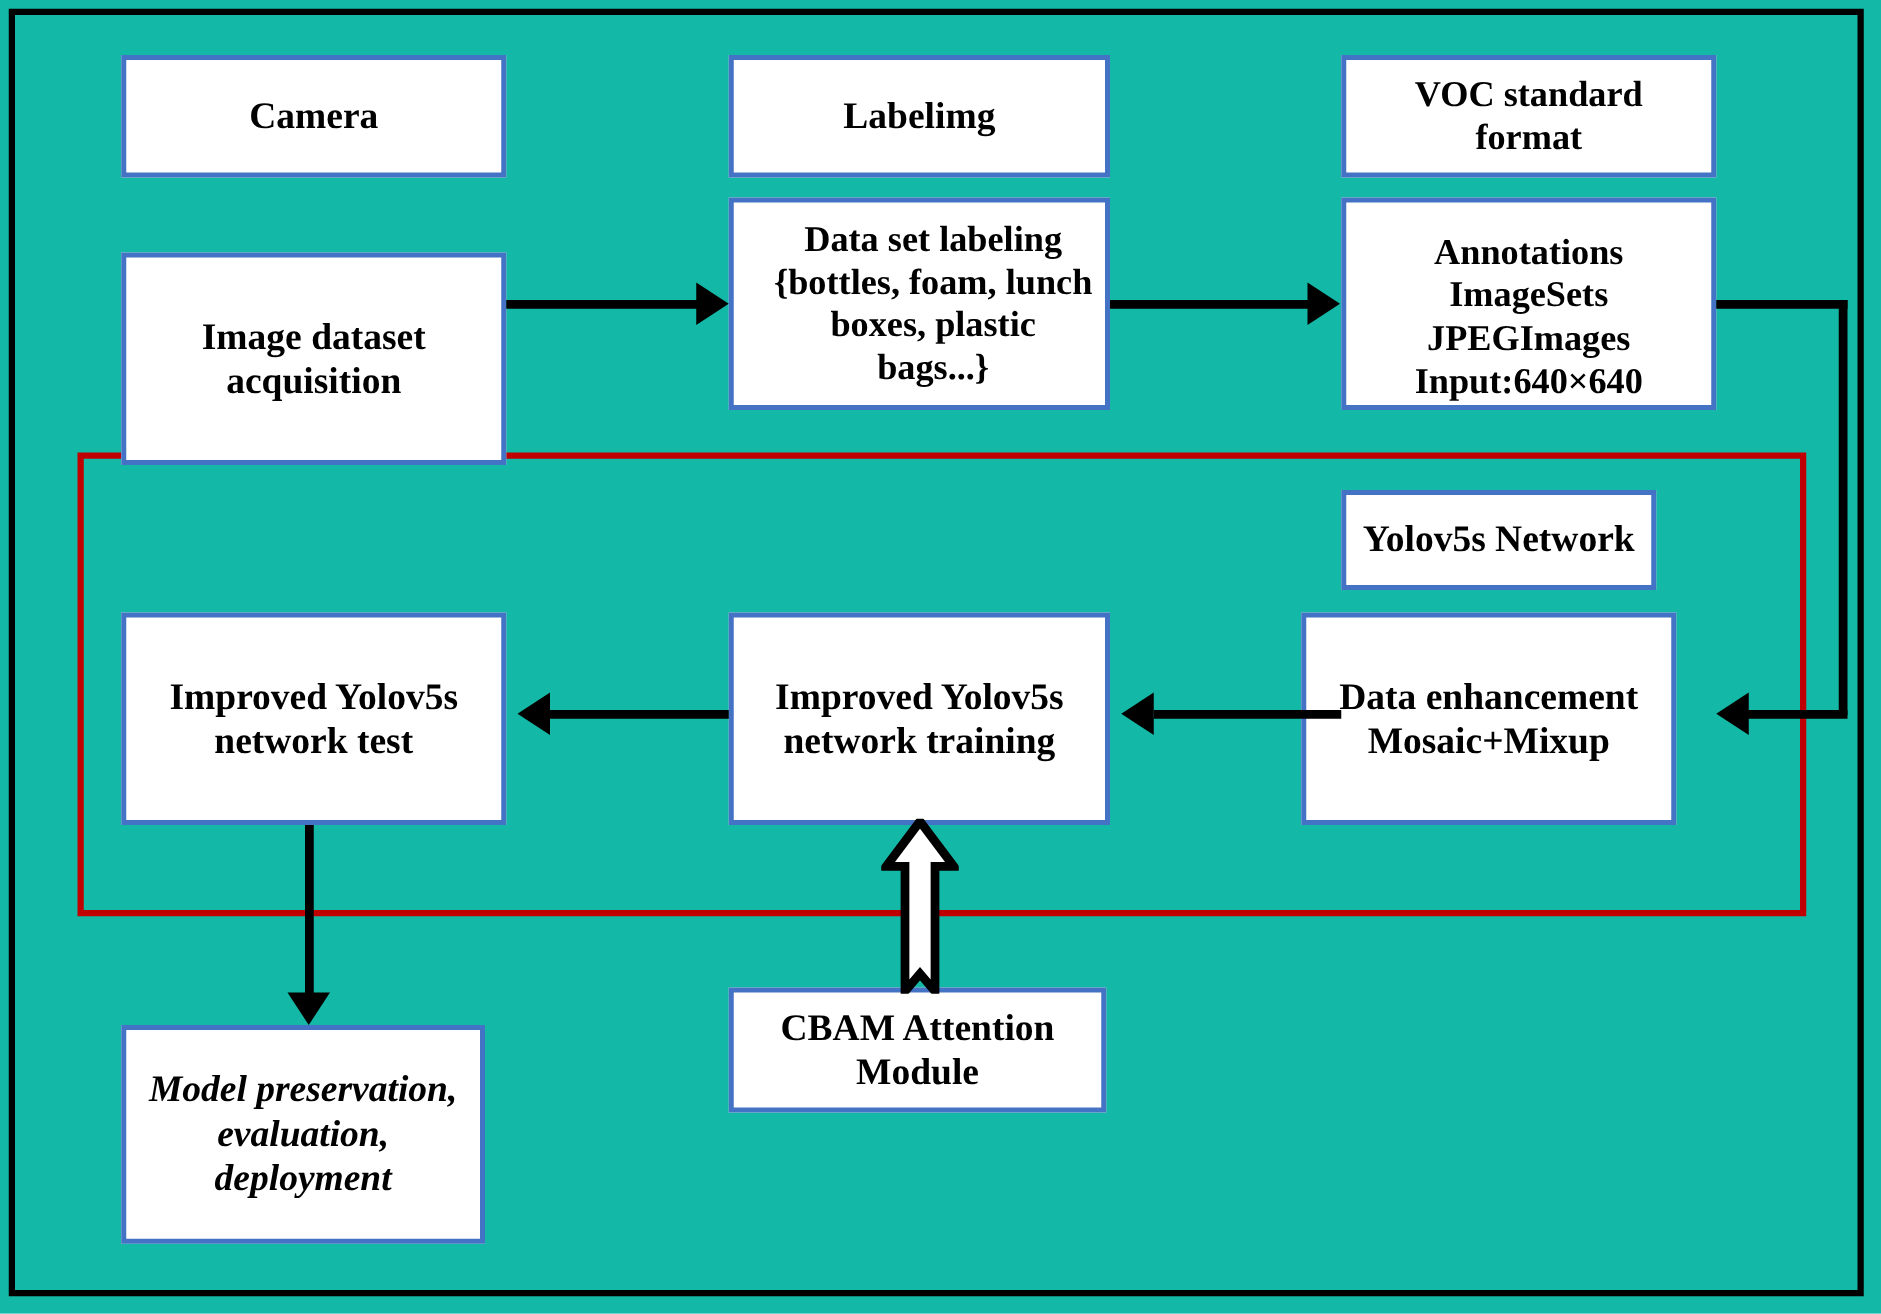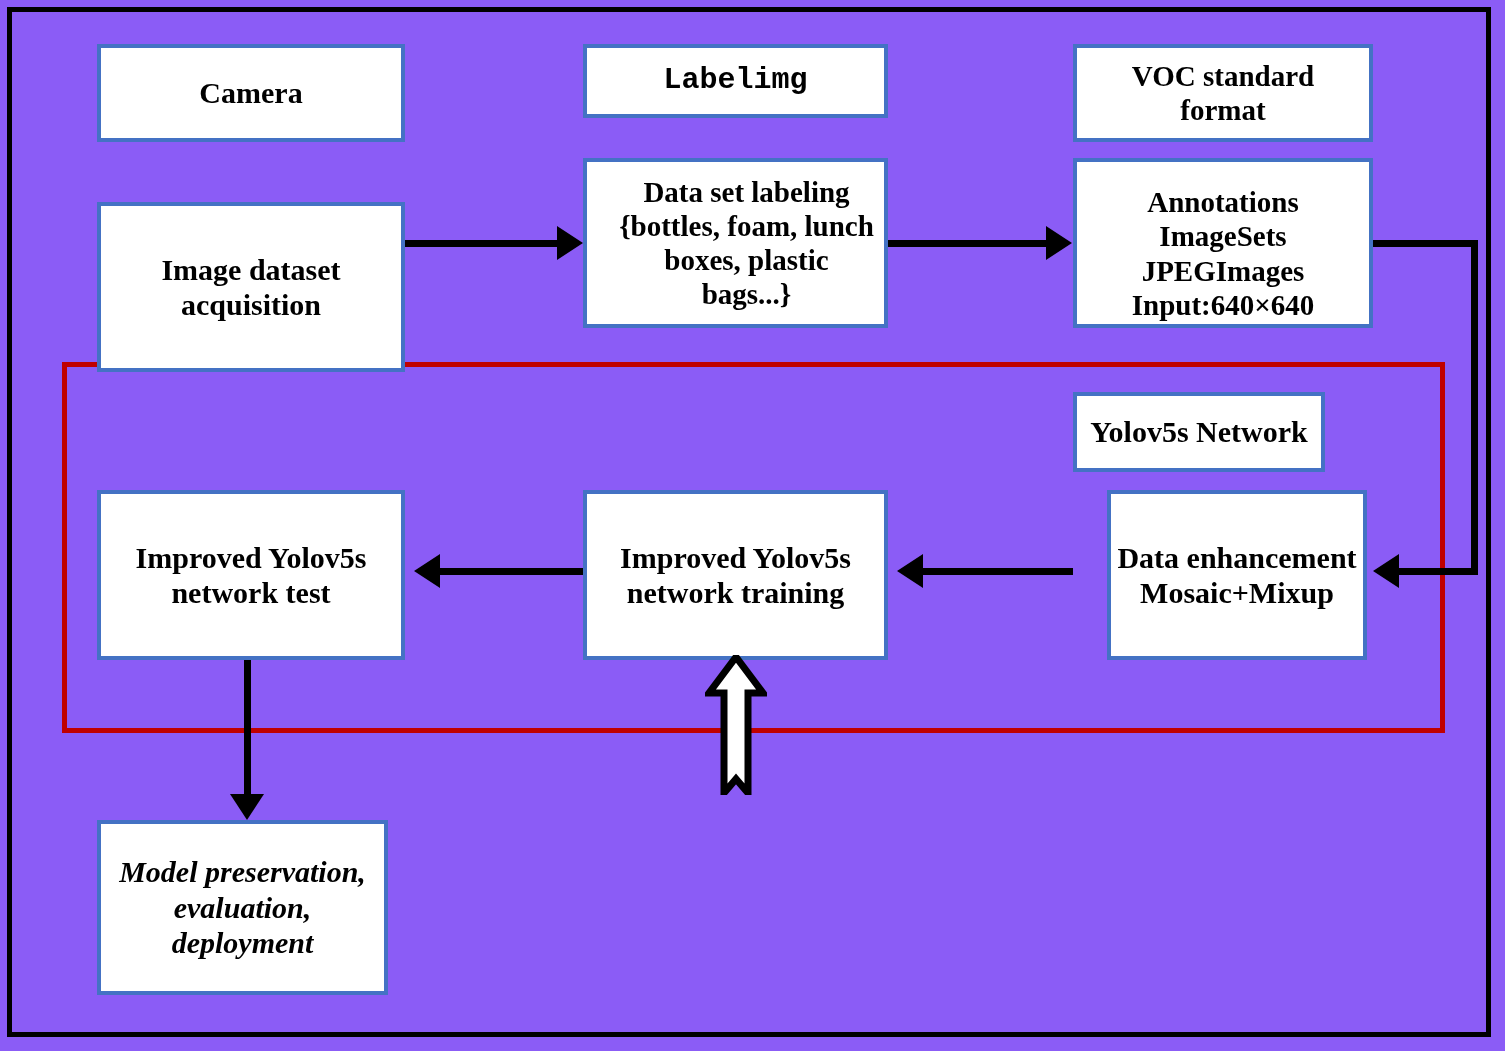--- a/index.html
+++ b/index.html
@@ -1,20 +1,20 @@
 <!DOCTYPE html>
 <html><head>
 <meta charset="utf-8">
 <style>
   html,body{margin:0;padding:0;background:#ffffff;}
   body{font-family:"Liberation Serif", "DejaVu Serif", serif;}
   #canvas{
     position:relative;
     width:1505px;height:1051px;
-    background:#8b5cf6;
+    background:#14b8a6;
     overflow:hidden;
   }
   
   #outer-frame{
     position:absolute;
     left:7px;top:7px;
     width:1484px;height:1030px;
     border:5px solid #000000;
     box-sizing:border-box;
   }
@@ -40,27 +40,27 @@
     font-weight:bold;
     font-size:30px;
     line-height:1.18;
     padding:2px 6px;
   }
   .box .txt{white-space:pre-line;display:block;width:100%;}
 
   
   #box-camera        {left:97px; top:44px;  width:308px; height:98px;}
   #box-img-acq       {left:97px; top:158px; width:308px; height:170px;margin-top:44px;}
-  #box-labelimg      {left:583px;top:44px;  width:305px; height:74px;font-family:Liberation Mono, monospace;}
+  #box-labelimg      {left:583px;top:44px;  width:305px; height:98px;}
   #box-dataset-label {left:583px;top:158px; width:305px; height:170px;padding-left:28px;}
   #box-voc           {left:1073px;top:44px; width:300px; height:98px;justify-content:flex-end;}
   #box-annotations   {left:1073px;top:158px;width:300px; height:170px;align-items:flex-end;}
 
   #box-yolo-title    {left:1073px;top:392px;width:252px; height:80px;}
-  #box-data-enh      {left:1107px;top:490px;width:260px; height:170px;}
+  #box-data-enh      {left:1041px;top:490px;width:300px; height:170px;}
   #box-train         {left:583px; top:490px;width:305px; height:170px;}
   #box-test          {left:97px;  top:490px;width:308px; height:170px;}
 
   #box-cbam          {left:583px; top:790px;width:302px; height:100px;}
   #box-model         {left:97px;  top:820px;width:291px; height:175px;font-style:italic;}
 
   
   #box-voc .txt{font-size:29px;}
   #box-dataset-label .txt{font-size:29px;}
   #box-annotations .txt{font-size:29px;}
@@ -143,20 +143,24 @@
   <div class="box" id="box-train">
     <span class="txt">Improved Yolov5s
 network training</span>
   </div>
 
   <div class="box" id="box-test">
     <span class="txt">Improved Yolov5s
 network test</span>
   </div>
 
+  <div class="box" id="box-cbam">
+    <span class="txt">CBAM Attention
+Module</span>
+  </div>
 
   <div class="box" id="box-model">
     <span class="txt">Model preservation,
 evaluation,
 deployment</span>
   </div>
 
   <div class="ln ln-h" style="left:405px;top:240px;width:155px;"></div>
   <div class="arrow-r" style="left:557px;top:226px;"></div>
 

